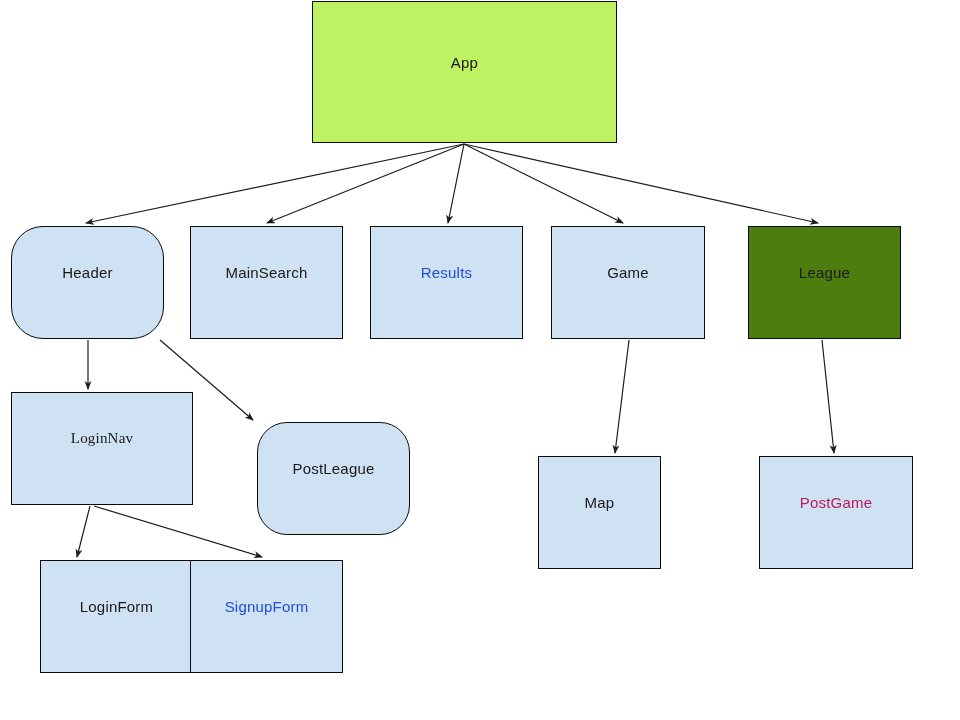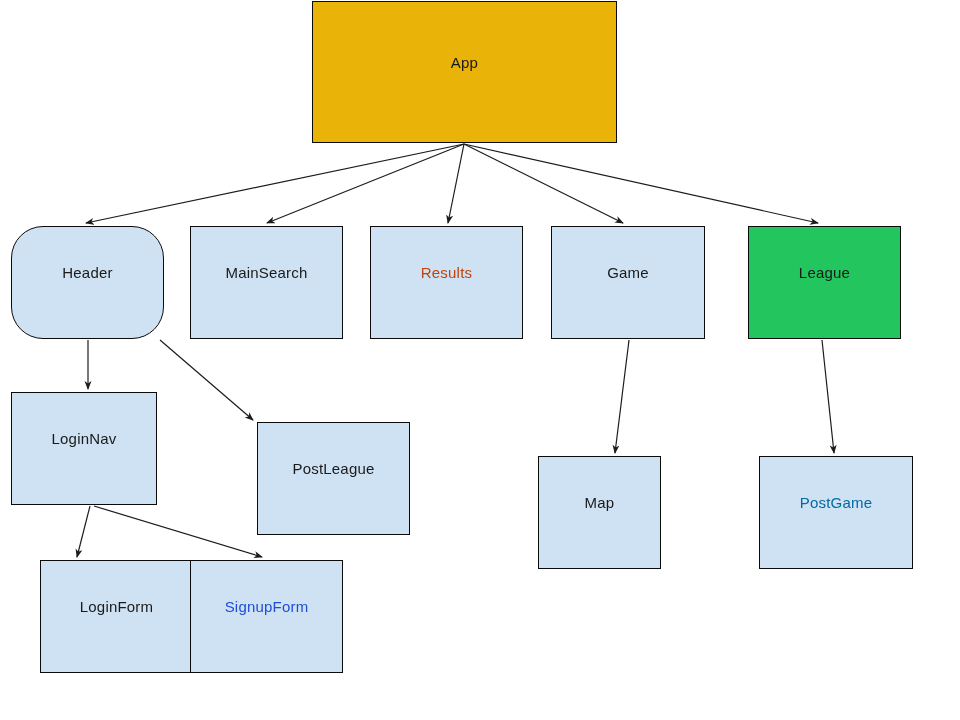--- a/index.html
+++ b/index.html
@@ -58,49 +58,49 @@
         <line x1="464" y1="144" x2="818" y2="223" stroke="#1c1c1c" stroke-width="1.2" marker-end="url(#arrowhead)"></line>
         <line x1="88" y1="340" x2="88" y2="389" stroke="#1c1c1c" stroke-width="1.2" marker-end="url(#arrowhead)"></line>
         <line x1="160" y1="340" x2="253" y2="420" stroke="#1c1c1c" stroke-width="1.2" marker-end="url(#arrowhead)"></line>
         <line x1="90" y1="506" x2="77" y2="557" stroke="#1c1c1c" stroke-width="1.2" marker-end="url(#arrowhead)"></line>
         <line x1="94" y1="506" x2="262" y2="557" stroke="#1c1c1c" stroke-width="1.2" marker-end="url(#arrowhead)"></line>
         <line x1="629" y1="340" x2="615" y2="453" stroke="#1c1c1c" stroke-width="1.2" marker-end="url(#arrowhead)"></line>
         <line x1="822" y1="340" x2="834" y2="453" stroke="#1c1c1c" stroke-width="1.2" marker-end="url(#arrowhead)"></line>
       </g>
   </svg>
   <div id="nodes-layer">
-      <div class="node" style="left: 312px; top: 1px; width: 305px; height: 142px; background: #eab308; border-color: rgb(11, 11, 11);">
+      <div class="node" style="left: 312px; top: 1px; width: 305px; height: 142px; background: #bef264; border-color: rgb(11, 11, 11);">
         <span class="label" style="color: rgb(26, 26, 26);">App</span>
       </div>
       <div class="node" style="left: 11px; top: 226px; width: 153px; height: 113px; background: rgb(207, 226, 243); border-color: rgb(11, 11, 11); border-radius: 32px;">
         <span class="label" style="color: rgb(26, 26, 26);">Header</span>
       </div>
       <div class="node" style="left: 190px; top: 226px; width: 153px; height: 113px; background: rgb(207, 226, 243); border-color: rgb(11, 11, 11);">
         <span class="label" style="color: rgb(26, 26, 26);">MainSearch</span>
       </div>
       <div class="node" style="left: 370px; top: 226px; width: 153px; height: 113px; background: rgb(207, 226, 243); border-color: rgb(11, 11, 11);">
-        <span class="label" style="color: #c2410c;">Results</span>
+        <span class="label" style="color: #1d4ed8;">Results</span>
       </div>
       <div class="node" style="left: 551px; top: 226px; width: 154px; height: 113px; background: rgb(207, 226, 243); border-color: rgb(11, 11, 11); text-align: center;">
         <span class="label" style="color: rgb(26, 26, 26);">Game</span>
       </div>
-      <div class="node" style="left: 748px; top: 226px; width: 153px; height: 113px; background: #22c55e; border-color: rgb(11, 11, 11);">
+      <div class="node" style="left: 748px; top: 226px; width: 153px; height: 113px; background: #4d7c0f; border-color: rgb(11, 11, 11);">
         <span class="label" style="color: rgb(26, 26, 26);">League</span>
       </div>
-      <div class="node" style="left: 11px; top: 392px; width: 146px; height: 113px; background: rgb(207, 226, 243); border-color: rgb(11, 11, 11);">
+      <div class="node" style="left: 11px; top: 392px; width: 182px; height: 113px; background: rgb(207, 226, 243); border-color: rgb(11, 11, 11); font-family: Liberation Serif, serif;">
         <span class="label" style="color: rgb(26, 26, 26);">LoginNav</span>
       </div>
-      <div class="node" style="left: 257px; top: 422px; width: 153px; height: 113px; background: rgb(207, 226, 243); border-color: rgb(11, 11, 11);">
+      <div class="node" style="left: 257px; top: 422px; width: 153px; height: 113px; background: rgb(207, 226, 243); border-color: rgb(11, 11, 11); border-radius: 30px;">
         <span class="label" style="color: rgb(26, 26, 26);">PostLeague</span>
       </div>
       <div class="node" style="left: 538px; top: 456px; width: 123px; height: 113px; background: rgb(207, 226, 243); border-color: rgb(11, 11, 11);">
         <span class="label" style="color: rgb(26, 26, 26);">Map</span>
       </div>
       <div class="node" style="left: 759px; top: 456px; width: 154px; height: 113px; background: rgb(207, 226, 243); border-color: rgb(11, 11, 11);">
-        <span class="label" style="color: #0369a1;">PostGame</span>
+        <span class="label" style="color: #be185d;">PostGame</span>
       </div>
       <div class="node" style="left: 0px; top: 560px; width: 153px; height: 113px; background: rgb(207, 226, 243); border-color: rgb(11, 11, 11); margin-left: 40px;">
         <span class="label" style="color: rgb(26, 26, 26);">LoginForm</span>
       </div>
       <div class="node" style="left: 190px; top: 560px; width: 153px; height: 113px; background: rgb(207, 226, 243); border-color: rgb(11, 11, 11);">
         <span class="label" style="color: #1d4ed8;">SignupForm</span>
       </div>
     </div>
 </div>
 

